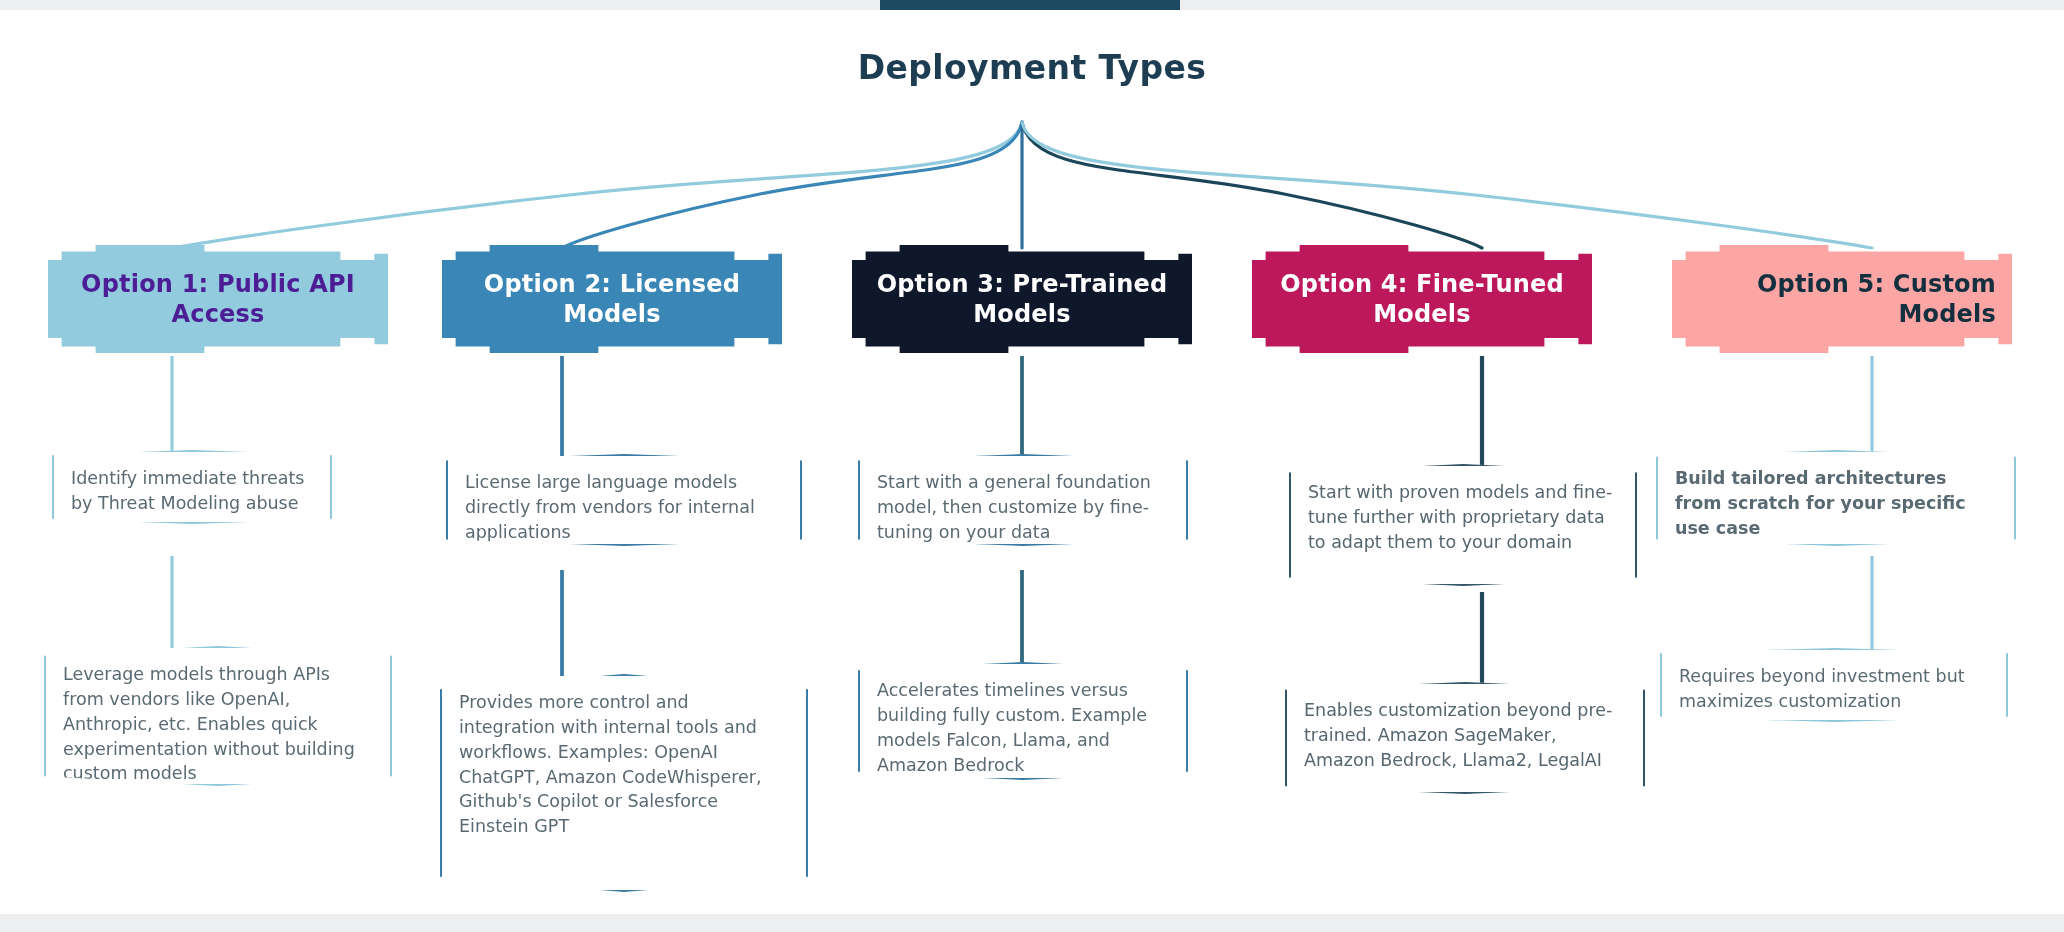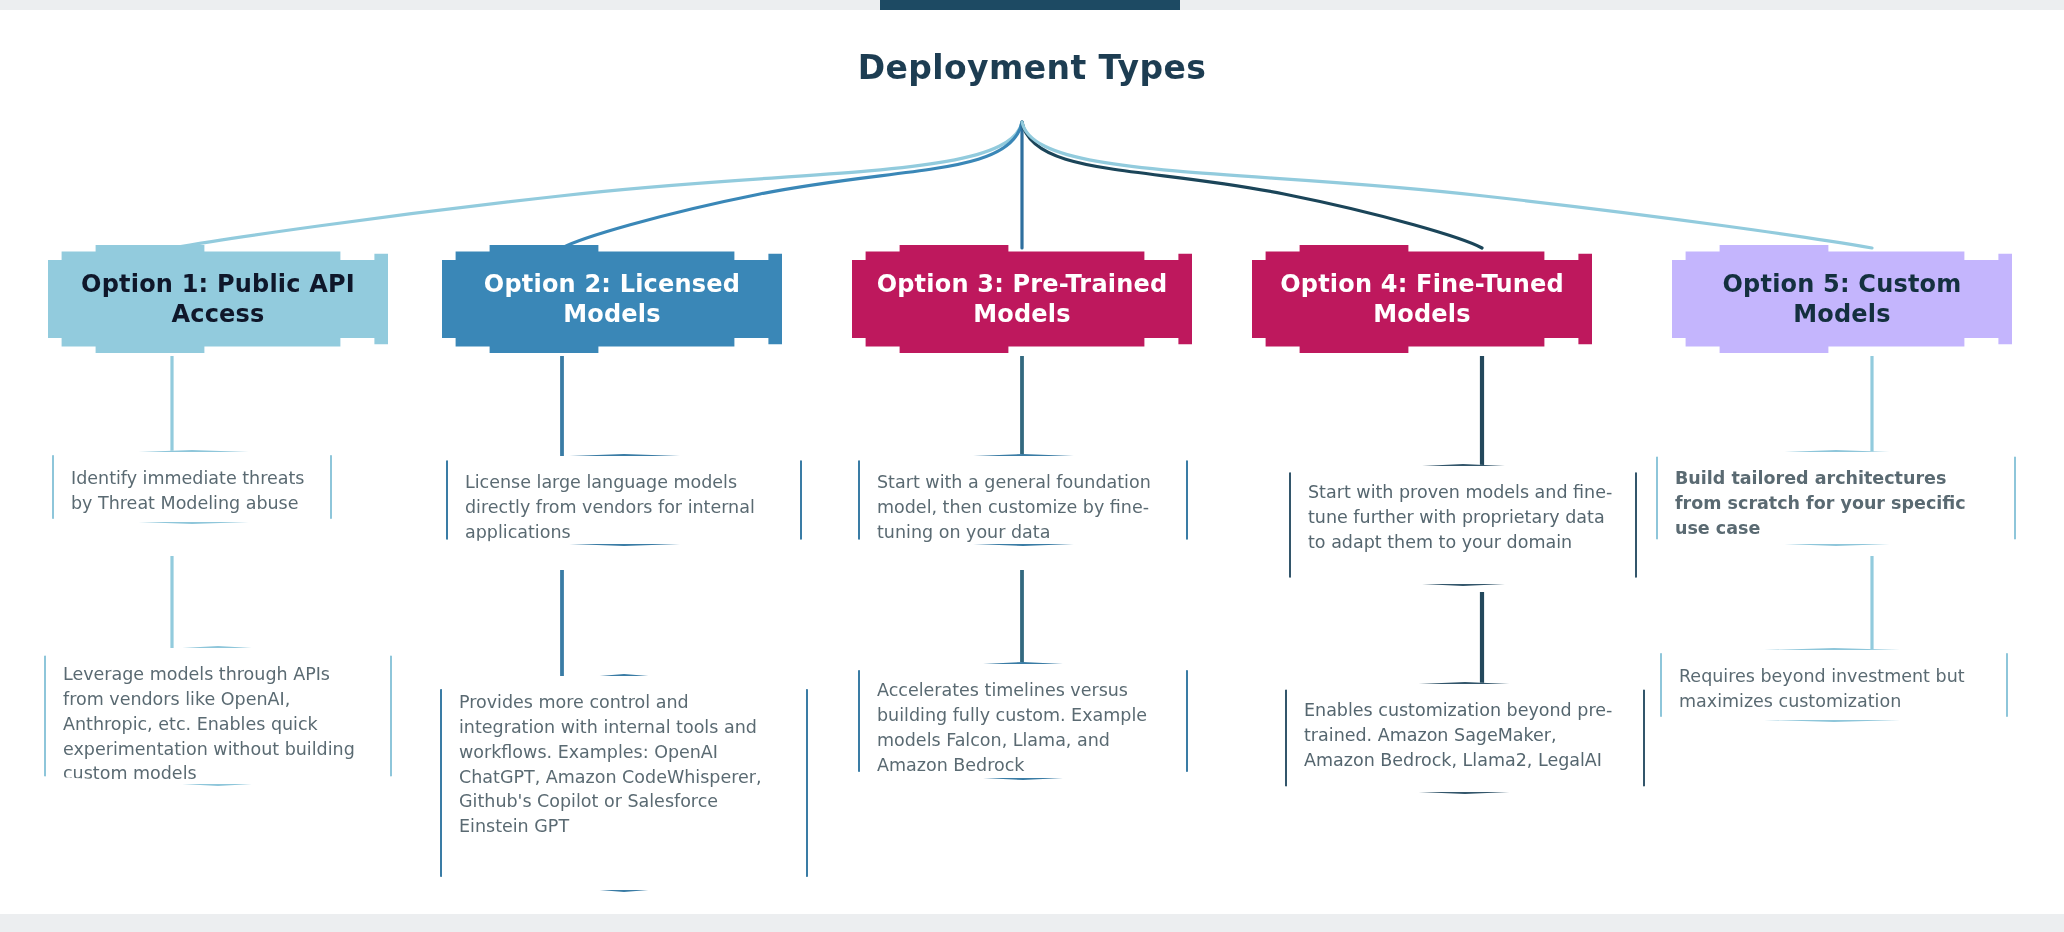--- a/index.html
+++ b/index.html
@@ -144,21 +144,21 @@
     <path d="M1022,570 L1022,664" stroke="#33697f" stroke-width="3.8" fill="none"></path>
 
     <path d="M1482,356 L1482,466" stroke="#23485c" stroke-width="4.2" fill="none"></path>
     <path d="M1482,592 L1482,684" stroke="#23485c" stroke-width="4.2" fill="none"></path>
 
     <path d="M1872,356 L1872,452" stroke="#92cbdd" stroke-width="3.2" fill="none"></path>
     <path d="M1872,556 L1872,650" stroke="#92cbdd" stroke-width="3.2" fill="none"></path>
   </svg>
 
   <div class="column" style="left:48px; width:340px;">
-    <div class="opt-header" style="background:#92cbdd; color:#0f172a;">
+    <div class="opt-header" style="background:#92cbdd; color:#4c1d95;">
       <span class="opt-header-text">Option 1:  Public API Access</span>
     </div>
   </div>
   <div class="note" style="left:52px; top:450px; width:280px; height:74px;">
     <span class="note-text">Identify immediate threats by Threat Modeling abuse cases</span>
   </div>
   <div class="note" style="left:44px; top:646px; width:348px; height:140px;">
     <span class="note-text">Leverage models through APIs from vendors like OpenAI, Anthropic, etc. Enables quick experimentation without building custom models</span>
   </div>
 
@@ -168,21 +168,21 @@
     </div>
   </div>
   <div class="note medium" style="left:446px; top:454px; width:356px; height:92px;">
     <span class="note-text">License large language models directly from vendors for internal applications</span>
   </div>
   <div class="note medium" style="left:440px; top:674px; width:368px; height:218px;">
     <span class="note-text">Provides more control and integration with internal tools and workflows. Examples: OpenAI ChatGPT, Amazon CodeWhisperer, Github's Copilot or Salesforce Einstein GPT</span>
   </div>
 
   <div class="column" style="left:852px; width:340px;">
-    <div class="opt-header" style="background:#be185d; color:#ffffff;">
+    <div class="opt-header" style="background:#0f172a; color:#ffffff;">
       <span class="opt-header-text">Option 3:  Pre-Trained Models</span>
     </div>
   </div>
   <div class="note medium" style="left:858px; top:454px; width:330px; height:92px;">
     <span class="note-text">Start with a general foundation model, then customize by fine-tuning on your data</span>
   </div>
   <div class="note medium" style="left:858px; top:662px; width:330px; height:118px;">
     <span class="note-text">Accelerates timelines versus building fully custom. Example models  Falcon, Llama, and Amazon Bedrock</span>
   </div>
 
@@ -192,21 +192,21 @@
     </div>
   </div>
   <div class="note dark" style="left:1248px; top:464px; width:348px; height:122px;">
     <span class="note-text">Start with proven models and fine-tune further with proprietary data to adapt them to your domain</span>
   </div>
   <div class="note dark" style="left:1244px; top:682px; width:360px; height:112px;">
     <span class="note-text">Enables customization beyond pre-trained. Amazon SageMaker, Amazon Bedrock, Llama2, LegalAI</span>
   </div>
 
   <div class="column" style="left:1672px; width:340px;">
-    <div class="opt-header" style="background:#c4b5fd; color:#14303f;">
+    <div class="opt-header" style="background:#fca5a5; color:#14303f;text-align:right;">
       <span class="opt-header-text">Option 5: Custom Models</span>
     </div>
   </div>
   <div class="note" style="left:1656px; top:450px; width:360px; height:96px;font-weight:bold;">
     <span class="note-text">Build tailored architectures from scratch for your specific use case</span>
   </div>
   <div class="note" style="left:1660px; top:648px; width:348px; height:74px;">
     <span class="note-text">Requires beyond investment but maximizes customization</span>
   </div>
 

